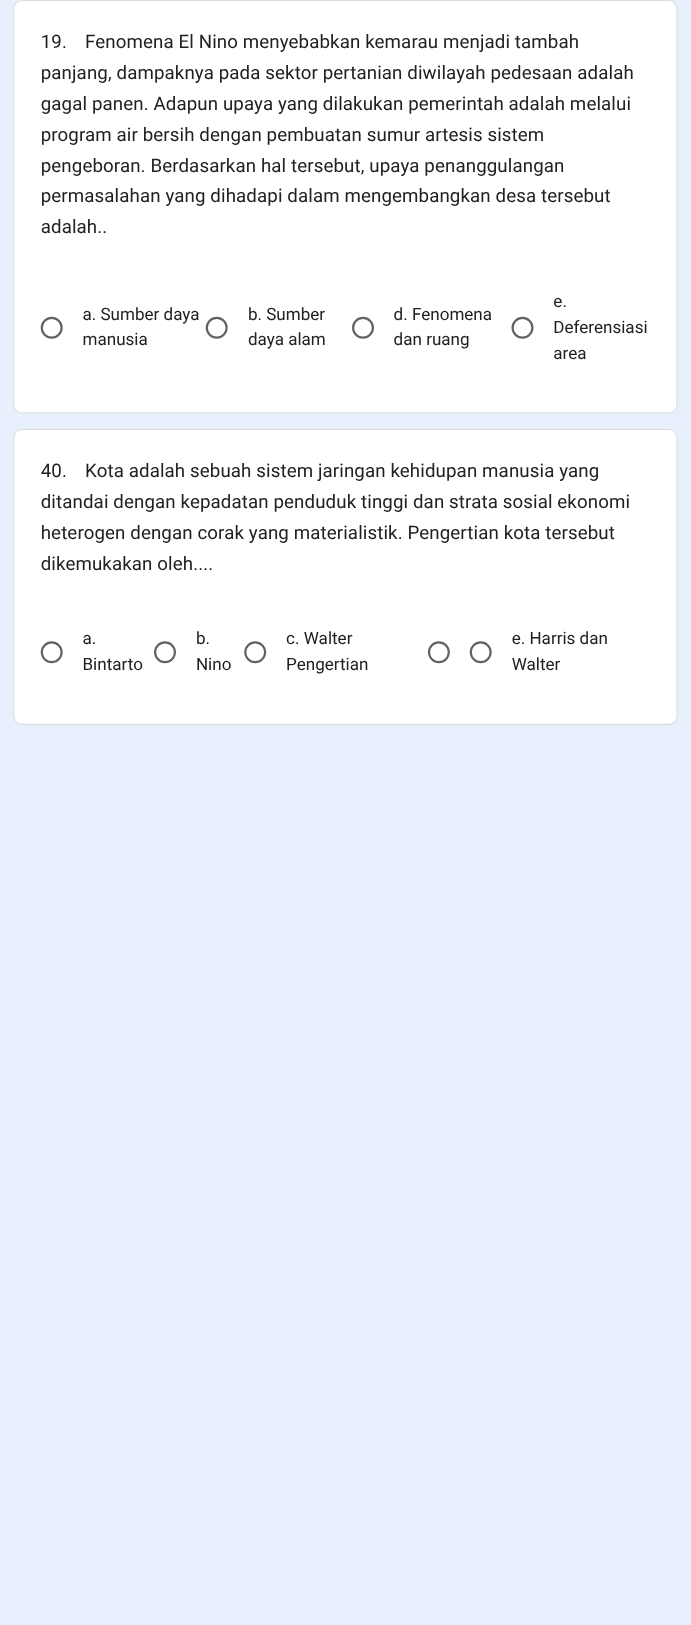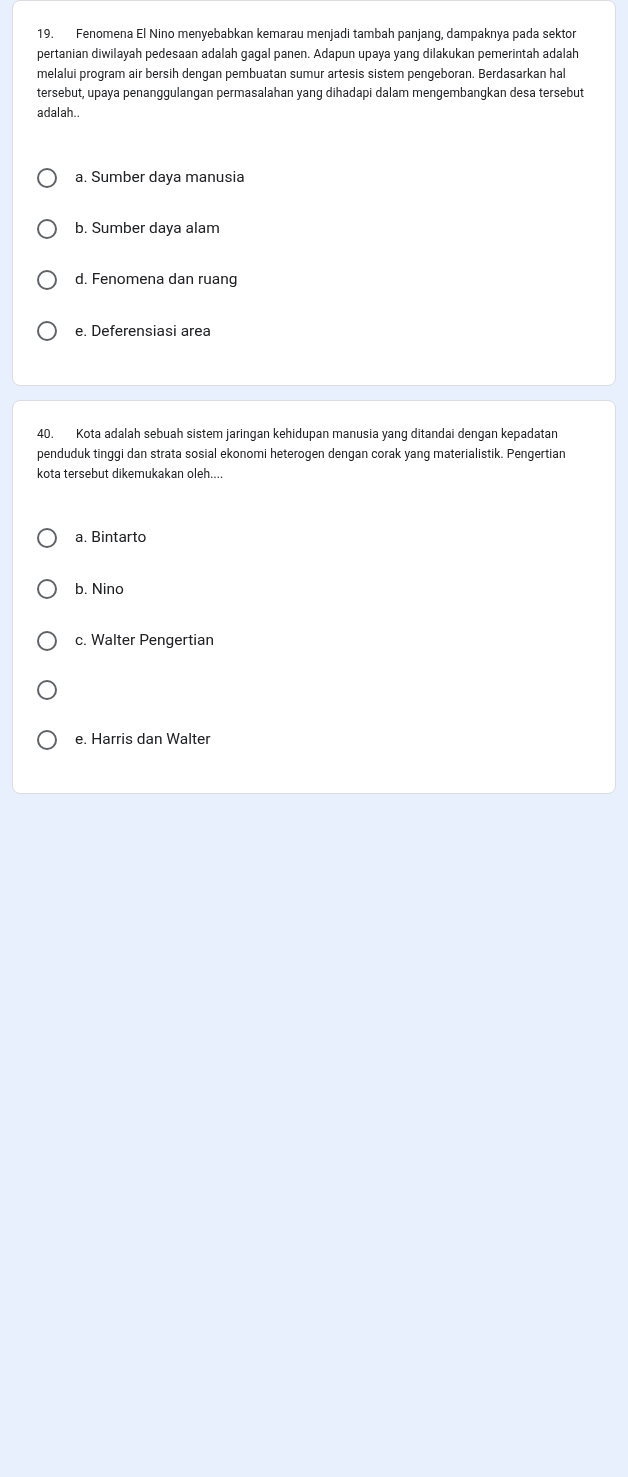--- a/index.html
+++ b/index.html
@@ -11,33 +11,32 @@
     width: 628px;
   }
   .card {
     background: #fff;
     border-radius: 8px;
     padding: 24px 24px 28px 24px;
     margin-bottom: 14px;
     border: 1px solid #dadce0;
   }
   .question-text {
-    font-size: 12px;
+    font-size: 17px;
     line-height: 1.65;
     letter-spacing: 0.1px;
     color: #202124;
     margin-bottom: 28px;
   }
   .qnum {
     display: inline-block;
     min-width: 36px;
   }
   .options {
     display: flex;
-    flex-direction: column;
   }
   .option {
     display: flex;
     align-items: center;
     padding: 14px 0;
     cursor: pointer;
   }
   .radio {
     width: 20px;
     height: 20px;

